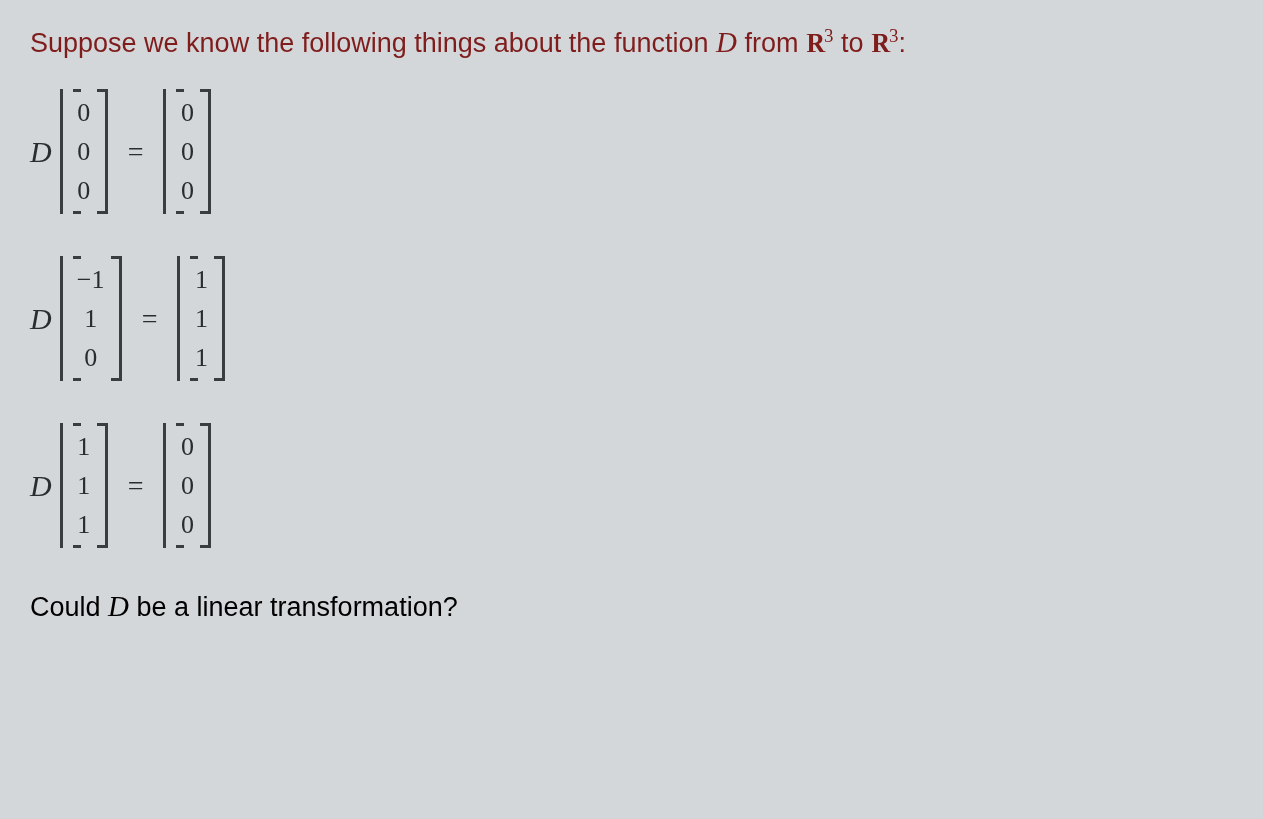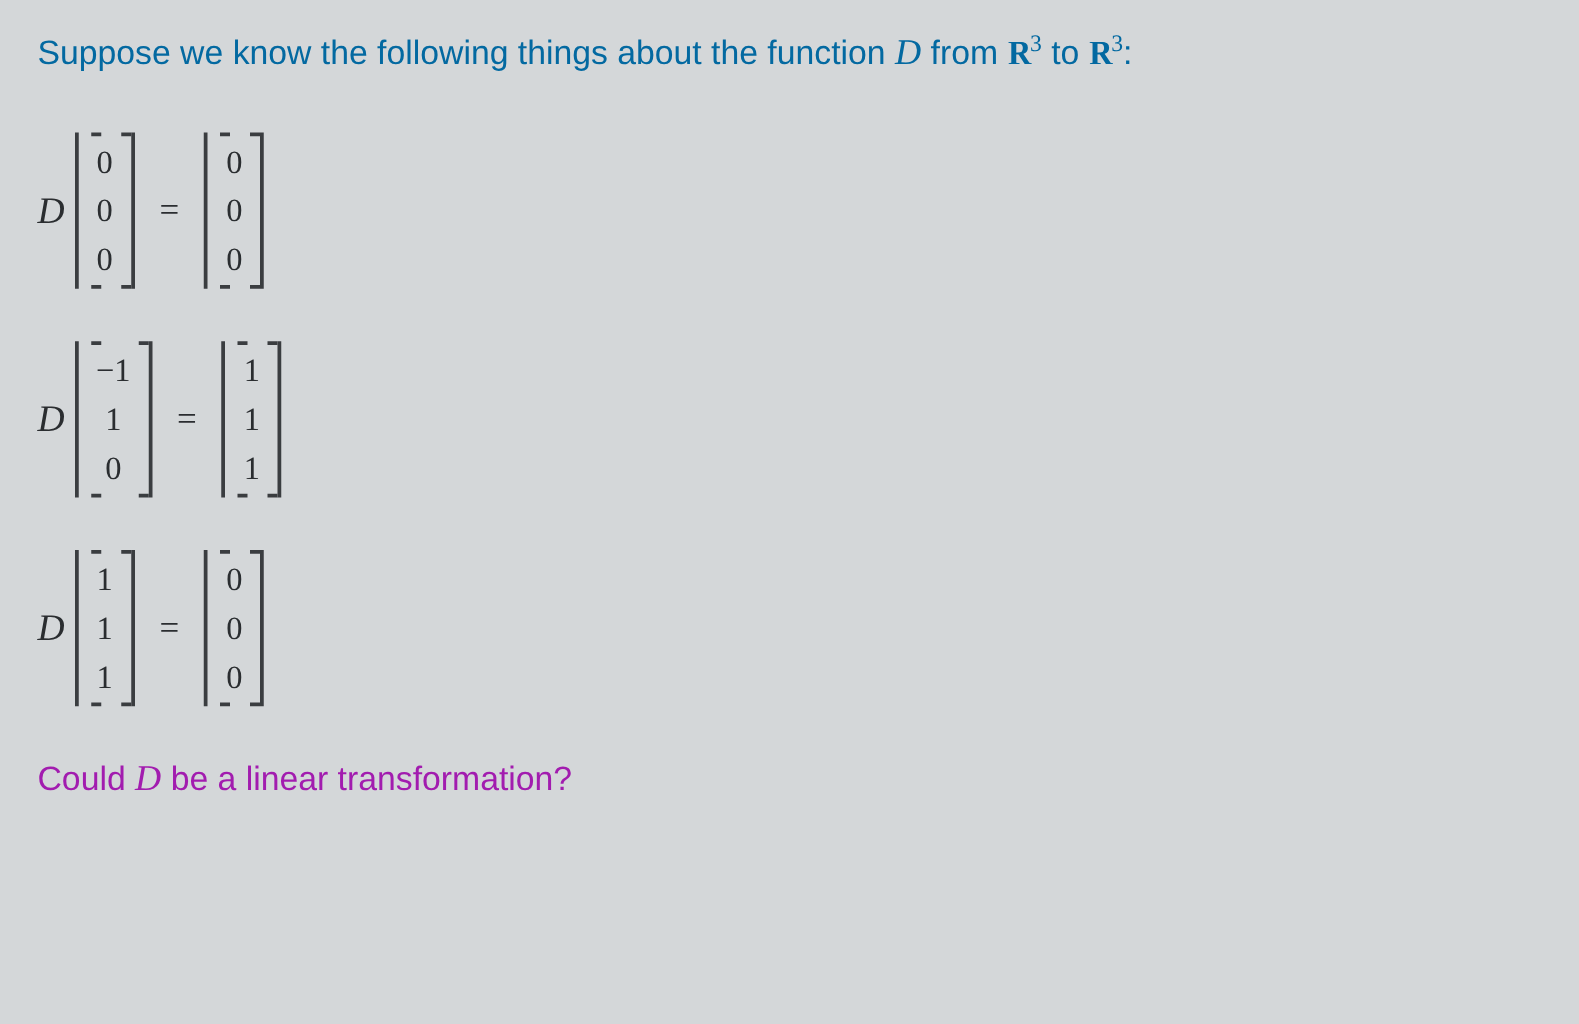--- a/index.html
+++ b/index.html
@@ -11,22 +11,22 @@
       font-family: 'Segoe UI', Tahoma, Verdana, sans-serif;
       background: #d4d7d9;
       padding: 25px 30px;
       font-size: 26px;
       color: #2a2d30;
       width: 1263px;
       height: 819px;
     }
     .problem-text {
       font-size: 27px;
-      margin-bottom: 47px;
-      color: #0369a1;
+      margin-bottom: 30px;
+      color: #7f1d1d;
     }
     .math-var {
       font-family: 'Times New Roman', serif;
       font-style: italic;
       font-size: 29px;
     }
     .blackboard {
       font-family: 'Times New Roman', serif;
       font-weight: normal;
       position: relative;
@@ -91,21 +91,21 @@
       line-height: 1.5;
       min-width: 22px;
     }
     .equals {
       font-family: 'Times New Roman', serif;
       font-size: 28px;
       margin: 0 20px;
     }
     .question-text {
       font-size: 27px;
-      color: #a21caf;
+      color: #000000;
       margin-top: 6px;
     }
     .vector.wide {
       min-width: 50px;
     }
     .vector.wide .vector-entry {
       min-width: 36px;
     }
   </style>
 </head>

